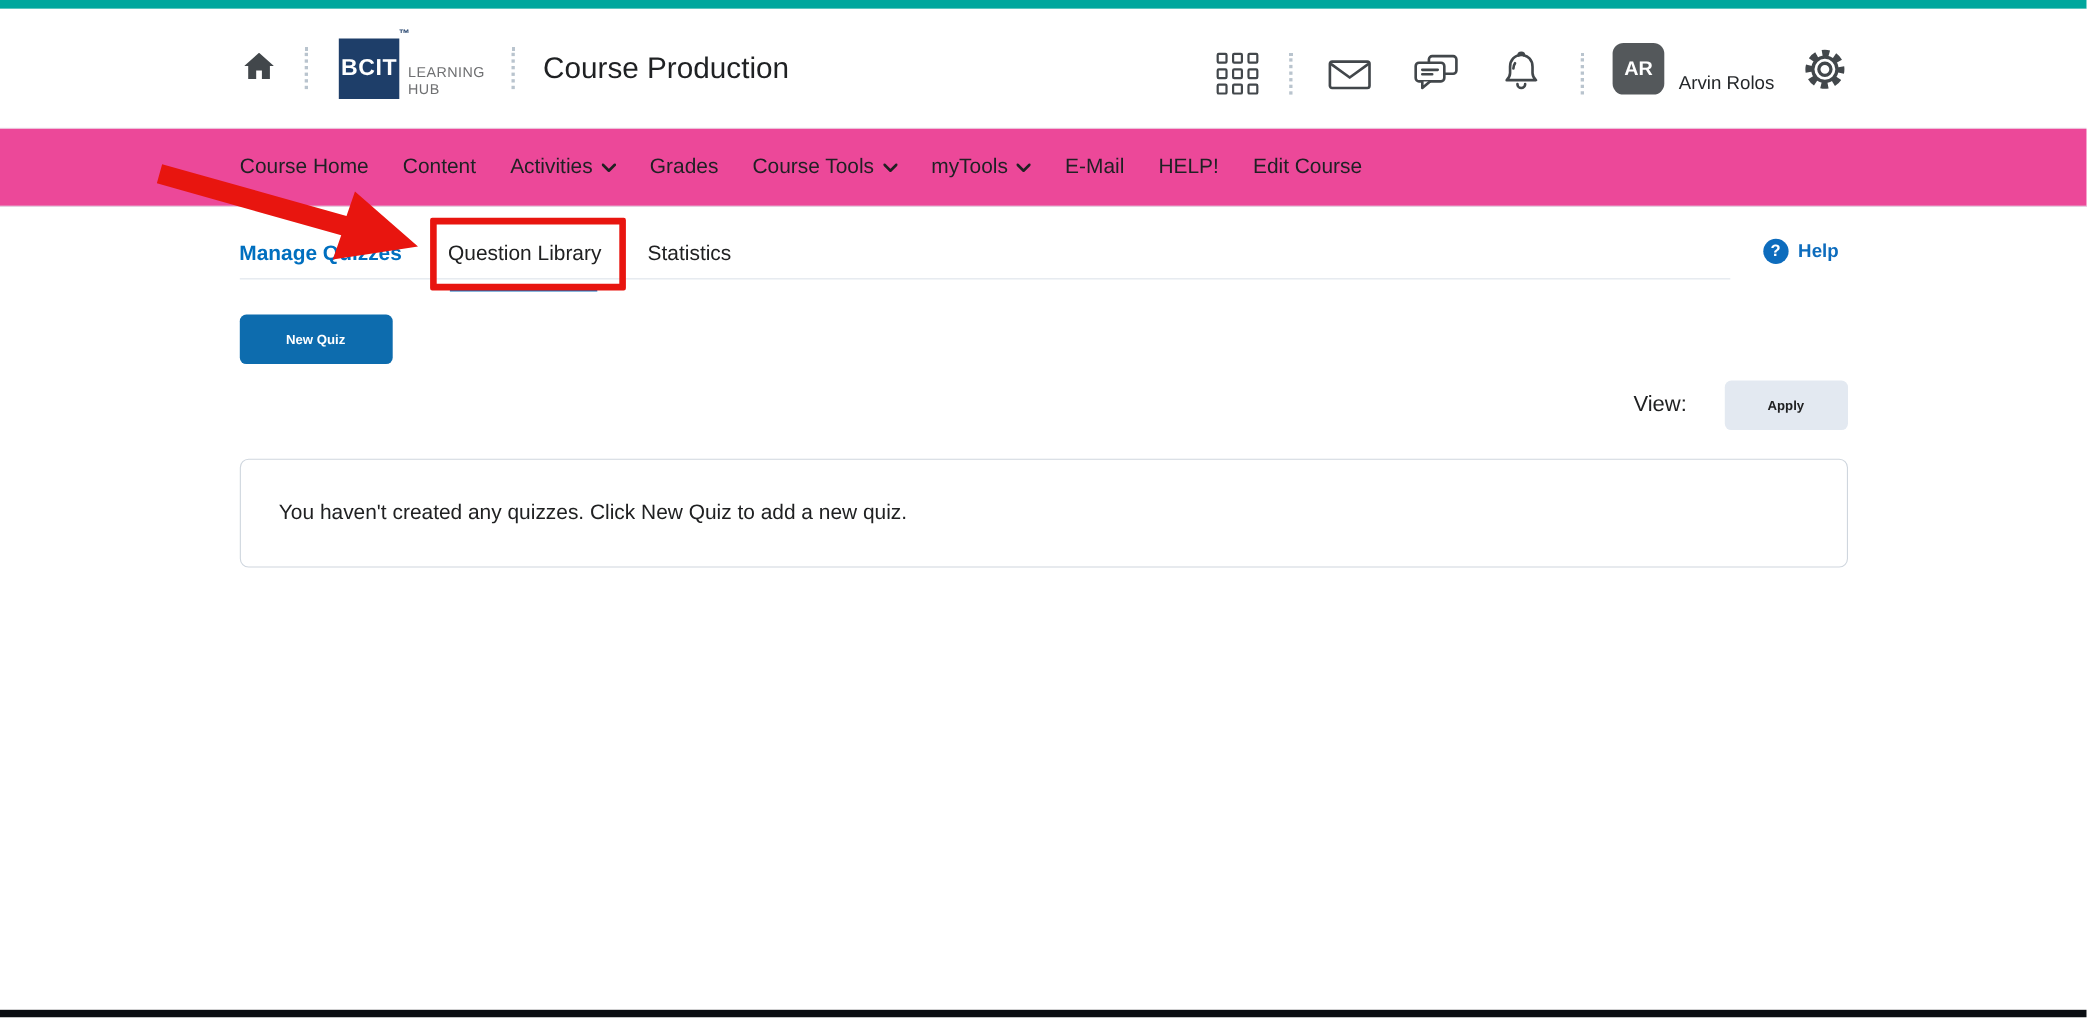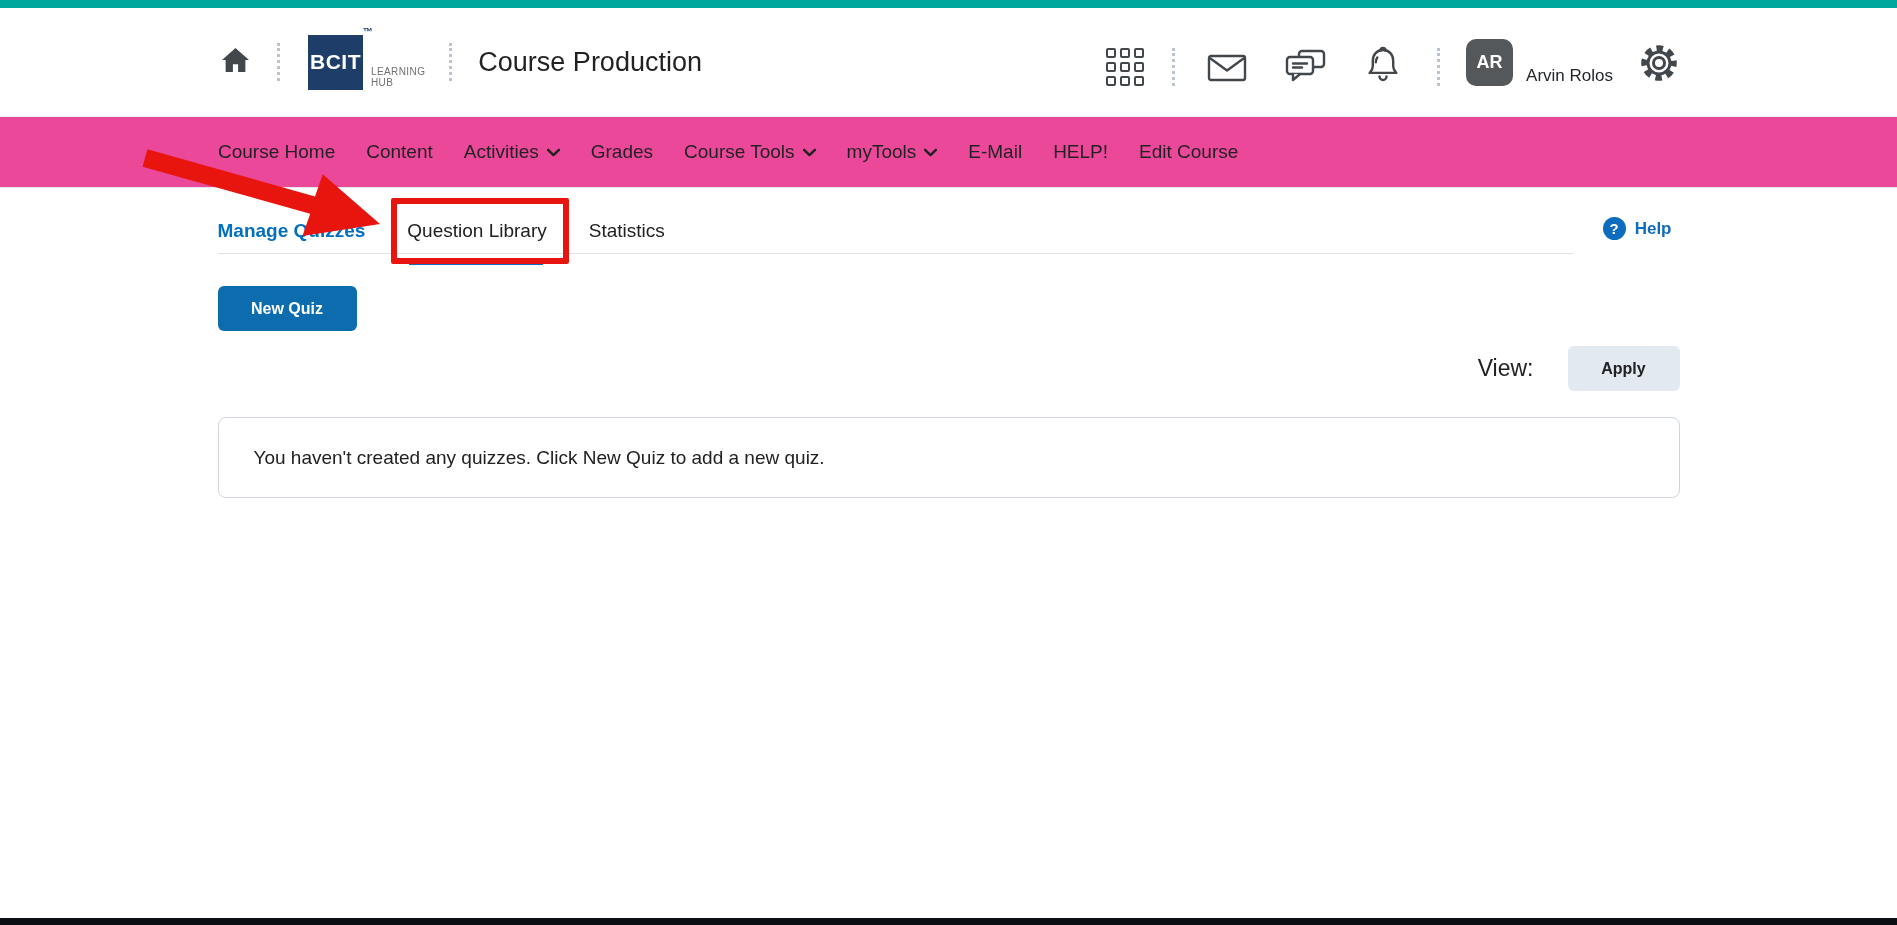--- a/index.html
+++ b/index.html
@@ -34,21 +34,21 @@
   .logo-wrap { display: flex; align-items: flex-end; margin: 0 18px 0 22px; position: relative; }
   .logo-box {
     width: 55px; height: 55px; background: #1e3e69;
     display: flex; align-items: center; justify-content: center;
     color: #fff; font-weight: 700; font-size: 21px; letter-spacing: 0.5px;
     position: relative;
   }
   .logo-tm { position: absolute; top: -9px; right: -10px; font-size: 10px; color: #1e3e69; }
   .logo-sub {
     margin-left: 8px; padding-bottom: 1px;
-    font-size: 10px; line-height: 1.15; color: #6f7072; letter-spacing: 0.4px;
+    font-size: 13px; line-height: 1.15; color: #6f7072; letter-spacing: 0.4px;
   }
   .course-title { font-size: 27px; color: #1f2123; margin-left: 20px; font-weight: 400; }
   .right-icons { display: flex; align-items: flex-end; }
   .waffle { display: grid; grid-template-columns: repeat(3,10px); grid-template-rows: repeat(3,10px); gap: 4px; }
   .waffle span { border: 2.5px solid #42474b; border-radius: 2px; }
   .ric { margin-left: 38px; }
   .avatar {
     width: 47px; height: 47px; border-radius: 10px; background: #54585b;
     color: #fff; font-weight: 700; font-size: 18px;
     display: flex; align-items: center; justify-content: center;
@@ -84,41 +84,41 @@
   .help-q {
     width: 23px; height: 23px; border-radius: 50%; background: #0d6cbd; color: #fff;
     font-size: 15px; font-weight: 700; display: flex; align-items: center; justify-content: center;
   }
   .help-label { color: #0d6cbd; font-size: 17px; font-weight: 700; margin-left: 9px; }
   
   .btnrow { margin-top: 32px; display: flex; gap: 16px; }
   .btn {
     height: 45px; border: none; border-radius: 6px;
     font-family: "Liberation Sans", sans-serif;
-    font-size: 16px; font-weight: 700; cursor: pointer;
+    font-size: 12px; font-weight: 700; cursor: pointer;
     display: flex; align-items: center; justify-content: center;
     padding: 0 28px;
   }
   .btn-primary { background: #0d6cae; color: #fff; min-width: 139px; }
   .btn-secondary { background: #e3e9f1; color: #202122; }
   .btn .chev { stroke: #202122; stroke-width: 2.6; margin-left: 14px; }
   
   .viewrow { margin-top: 15px; display: flex; align-items: center; justify-content: flex-end; }
-  .view-label { font-size: 23px; color: #202122; margin-right: 12px; text-align: center; }
+  .view-label { font-size: 20px; color: #202122; margin-right: 12px; text-align: center; }
   .select {
     width: 183px; height: 47px; background: #fff;
     border: 1px solid #797b7e; border-radius: 8px;
     display: flex; align-items: center; justify-content: space-between;
     padding: 0 16px 0 18px; font-size: 18px; cursor: pointer;
   }
   .select .chev { stroke: #565a5c; }
   .apply-btn { margin-left: 22px; min-width: 112px; }
   
   .emptybox {
-    margin-top: 26px; height: 81px;
+    margin-top: 26px; height: 99px;
     border: 1px solid #cfd6de; border-radius: 8px;
     display: flex; align-items: center; padding-left: 35px;
     font-size: 19px; color: #202122; background: #fff;
   }
   
   .footbar { position: absolute; left: 0; bottom: 0; width: 100%; height: 7px; background: #0b0e12; }
   
   .annotation-svg { position: absolute; left: 0; top: 0; width: 1897px; height: 925px; pointer-events: none; z-index: 60; }
 </style>
 </head>

